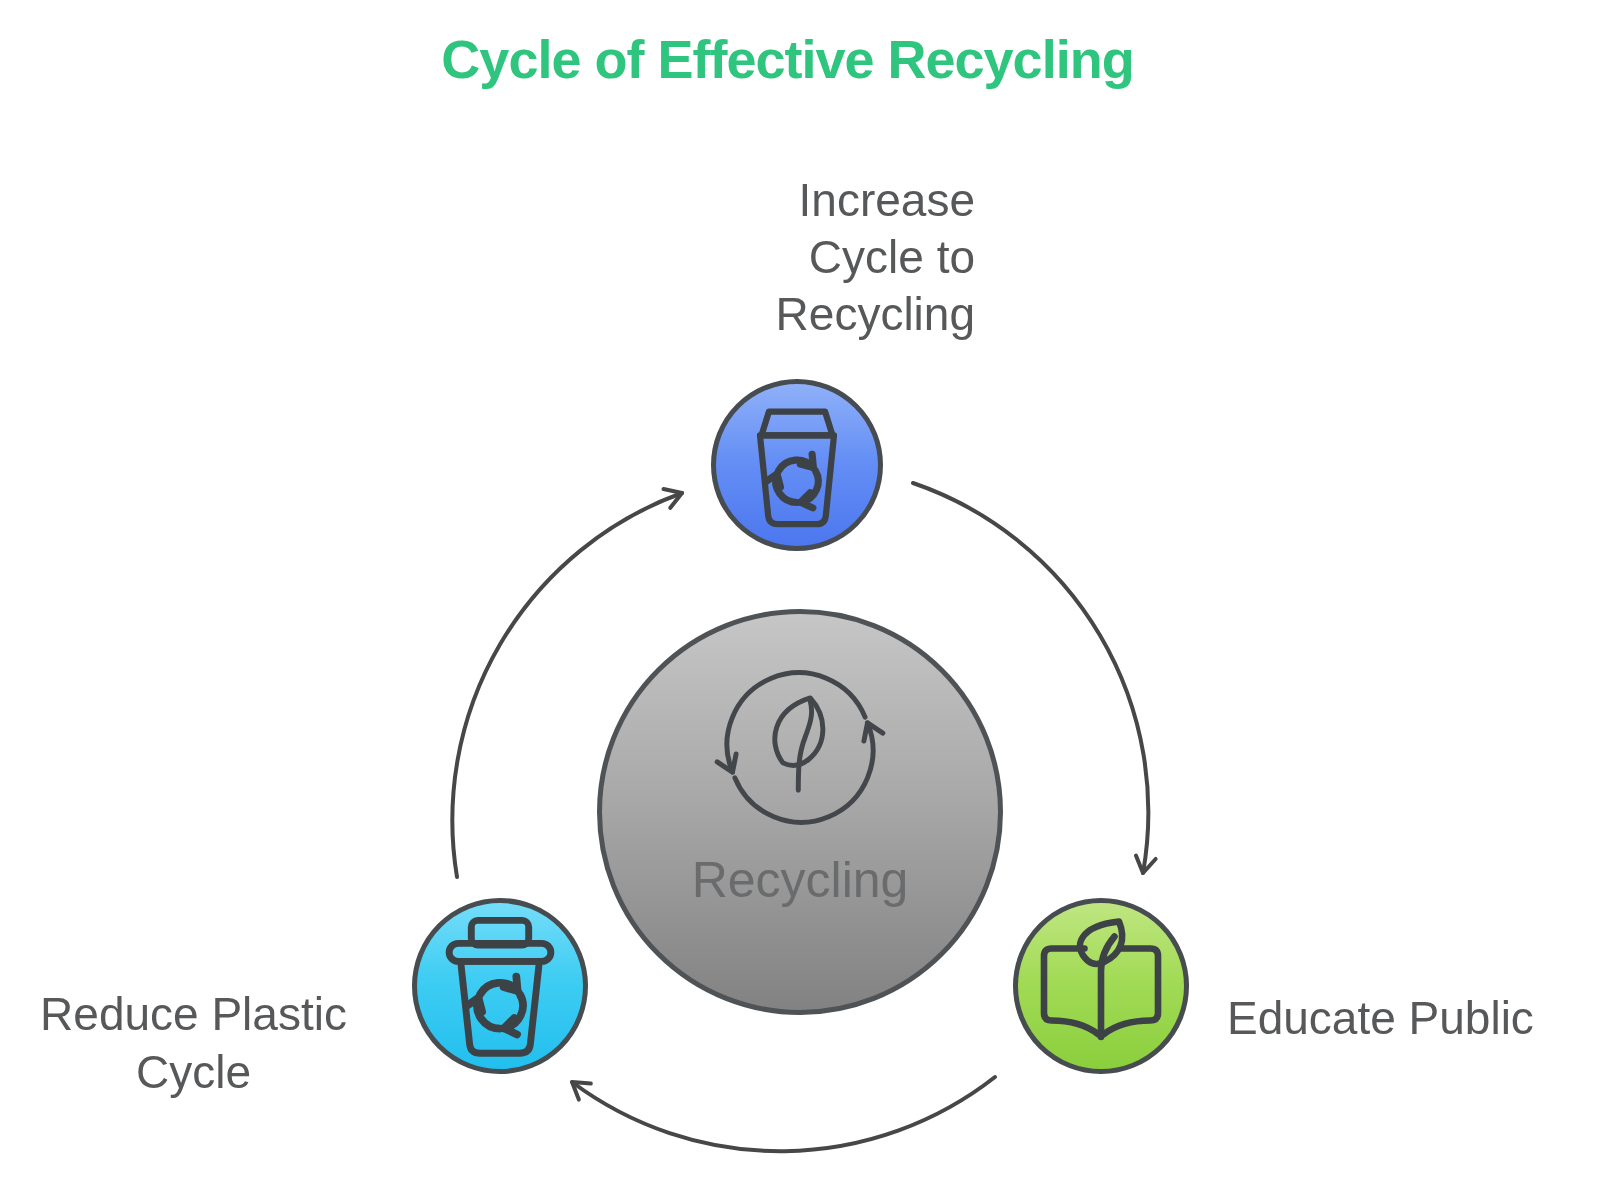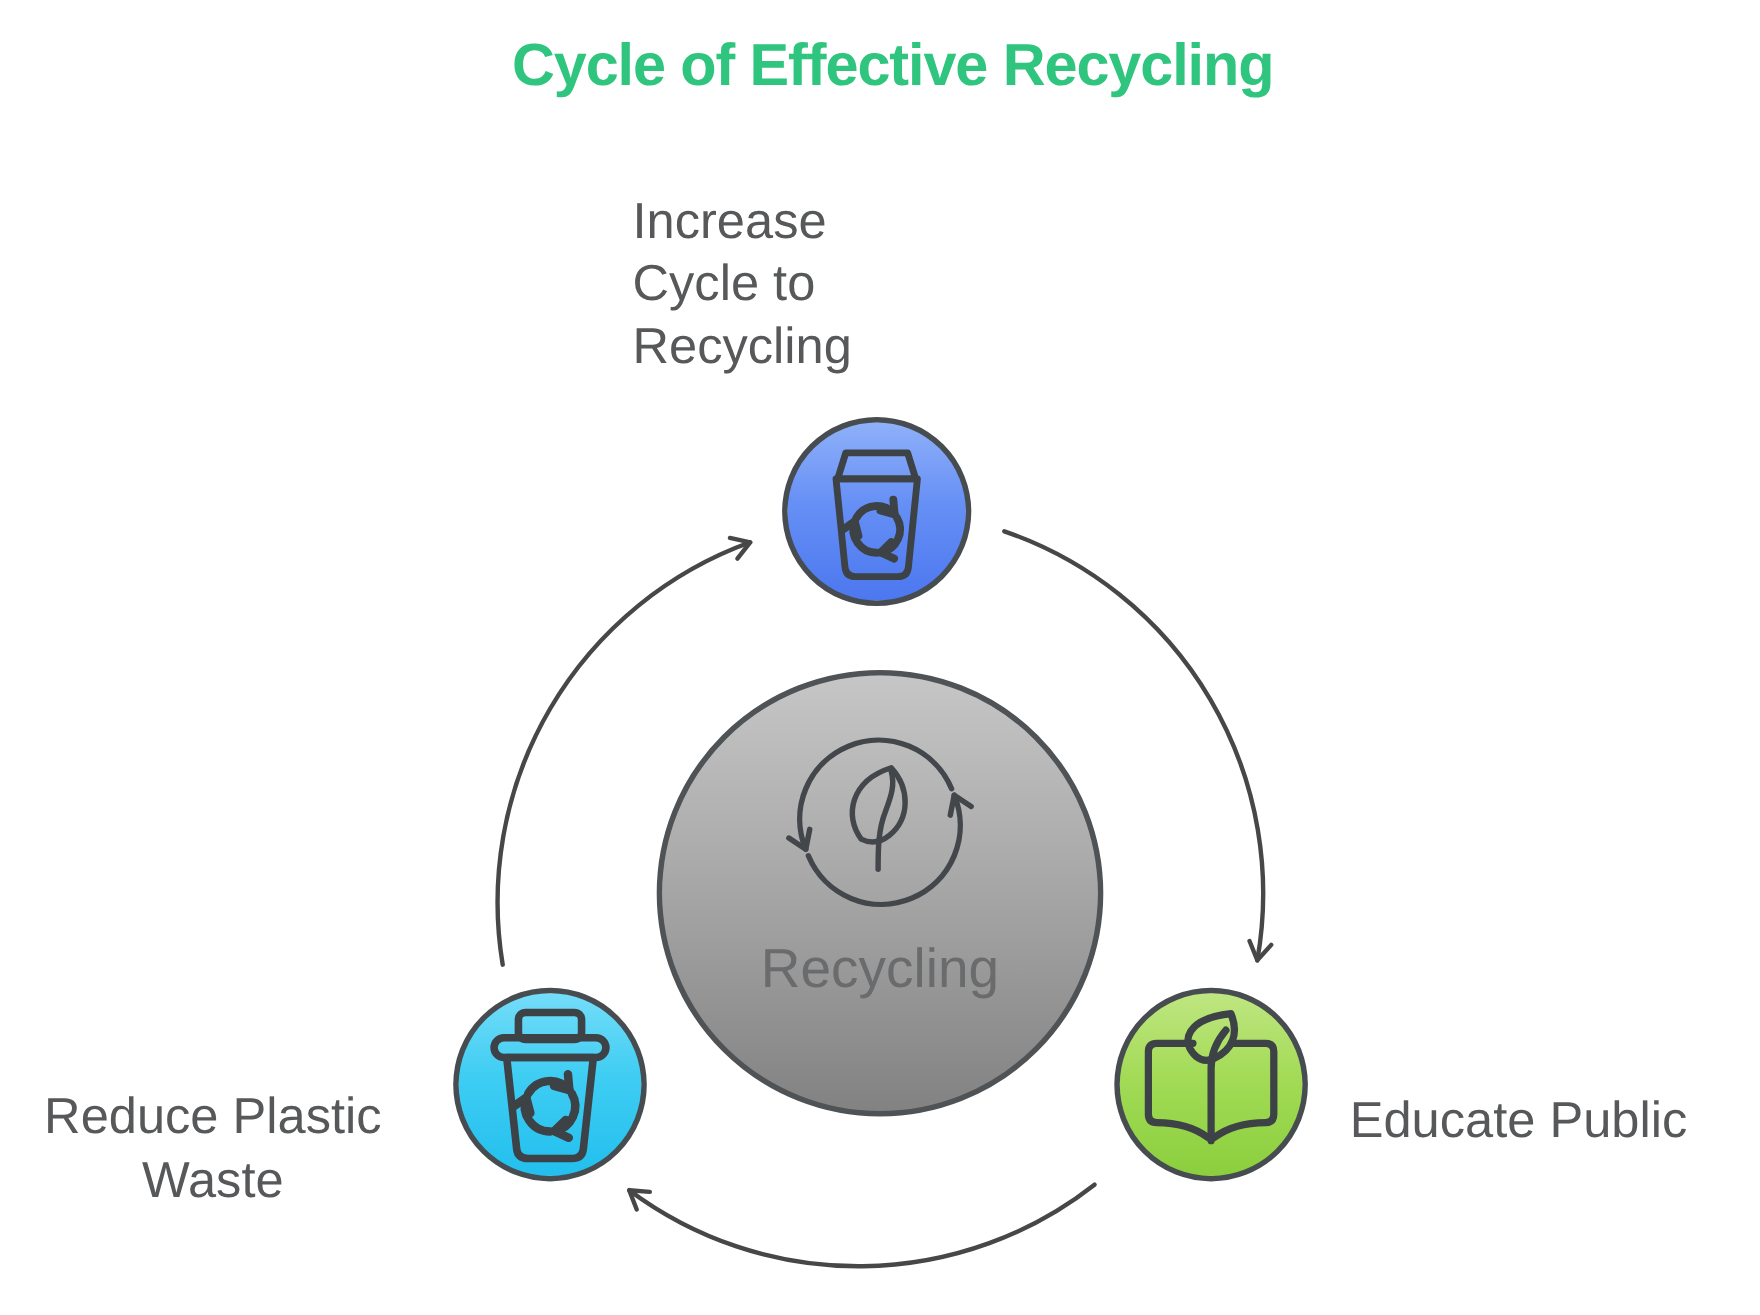--- a/index.html
+++ b/index.html
@@ -2,24 +2,24 @@
 <html><head>
 <meta charset="utf-8">
 <style>
   html,body{margin:0;padding:0;background:#ffffff;}
   .canvas{
     position:relative;width:1600px;height:1195px;background:#ffffff;overflow:hidden;
     font-family:"Liberation Sans","DejaVu Sans",sans-serif;
   }
   .title{
     position:absolute;left:0;top:28px;width:1575px;text-align:center;
-    font-size:54px;font-weight:700;letter-spacing:-1px;color:#2fc57e;padding-left:24px;
+    font-size:54px;font-weight:700;letter-spacing:-1px;color:#2fc57e;
   }
   .node-label{position:absolute;color:#57585a;font-size:46px;line-height:57px;}
-  .label-top{left:575px;top:172px;width:400px;text-align:left;}
+  .label-top{left:575px;top:172px;width:400px;text-align:right;}
   .label-left{left:10px;top:985px;width:367px;text-align:center;line-height:58px;}
   .label-right{left:1227px;top:990px;width:400px;text-align:left;}
   .circle{position:absolute;border-radius:50%;box-sizing:border-box;display:flex;align-items:center;justify-content:center;}
   .node{border:5px solid #474c51;}
   .node-top-circle{left:711px;top:379px;width:172px;height:172px;
     background:linear-gradient(180deg,#8fb0f9 0%,#6690f5 45%,#4c77ef 100%);}
   .node-left-circle{left:412px;top:898px;width:176px;height:176px;
     background:linear-gradient(180deg,#74ddf9 0%,#3fcdf3 45%,#22bfee 100%);}
   .node-right-circle{left:1013px;top:898px;width:176px;height:176px;
     background:linear-gradient(180deg,#bfe681 0%,#a3db57 45%,#8bcf3d 100%);}
@@ -108,21 +108,21 @@
         <g transform="translate(50,62) scale(1.12)">
           <use href="#rsym-arm"></use>
           <use href="#rsym-arm" transform="rotate(120)"></use>
           <use href="#rsym-arm" transform="rotate(240)"></use>
         </g>
       </g>
     </svg>
   </div>
   <div class="node-label label-left">
     <div>Reduce Plastic</div>
-    <div>Waste</div>
+    <div>Cycle</div>
   </div>
 
   <div class="circle node node-right-circle">
     <svg width="150" height="150" viewBox="0 0 100 100">
       <g class="icon-stroke" stroke-width="4.4">
         <path d="M 39,25 L 17,25 Q 12,25 12,30 L 12,68 Q 12,73 17,73 C 29,73 40,76 48,82"></path>
         <path d="M 63,25 L 83,25 Q 88,25 88,30 L 88,68 Q 88,73 83,73 C 71,73 60,76 52,82"></path>
         <path d="M 50,84 L 50,40 C 50,31 53,24 59,17"></path>
         <path d="M 41,33 C 31,24 35,10 62,7 C 67,19 63,29 52,34 C 48,36 44,35.5 41,33 Z"></path>
       </g>

